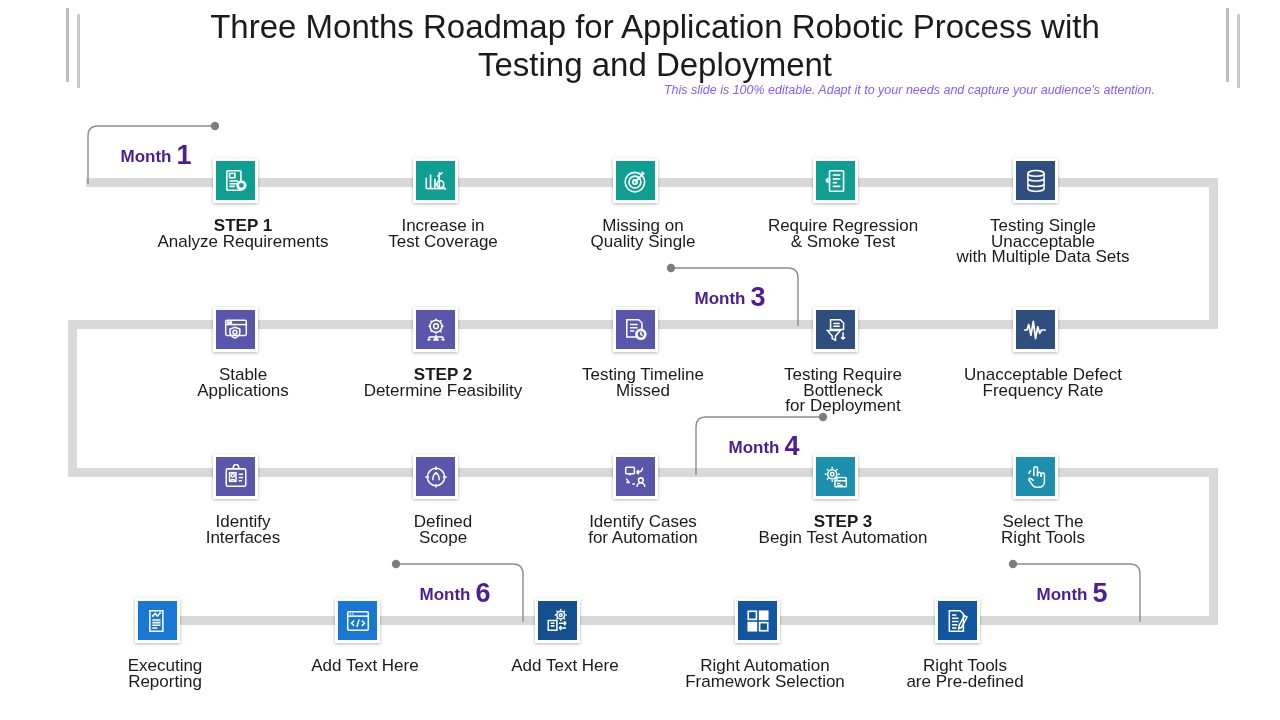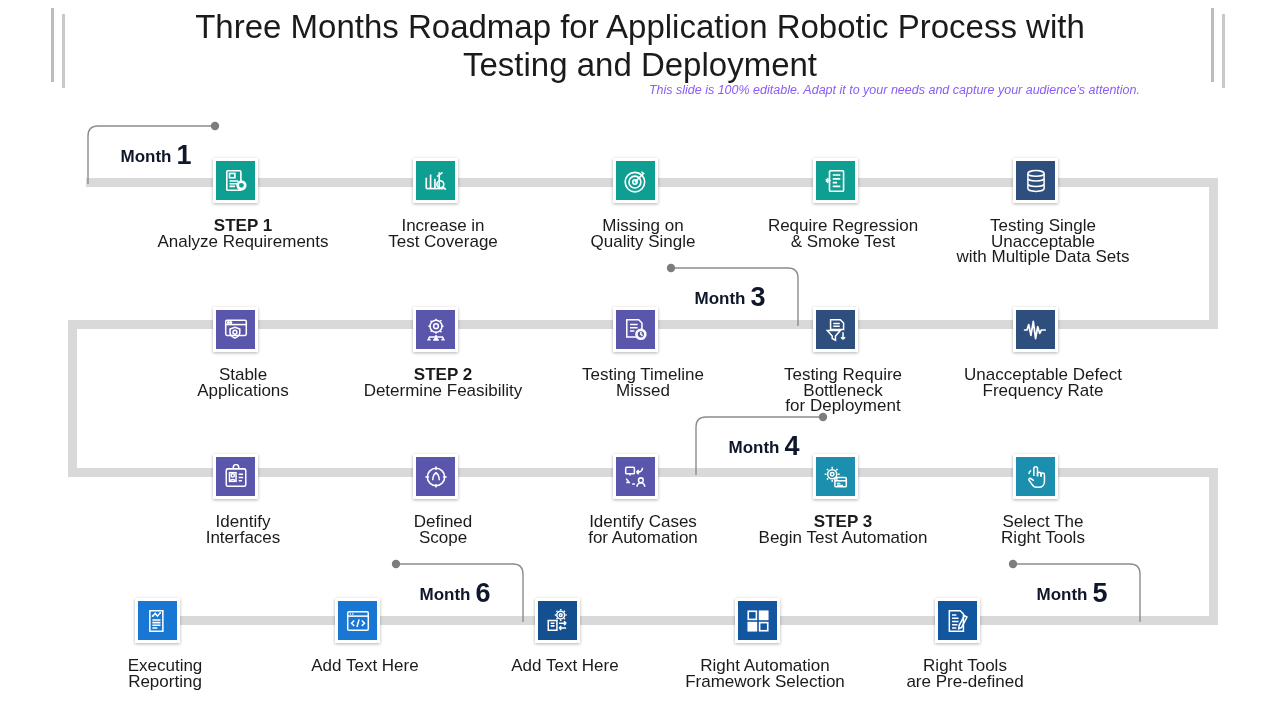--- a/index.html
+++ b/index.html
@@ -4,21 +4,21 @@
 <style>
   html,body{margin:0;padding:0;}
   body{
     width:1280px;height:720px;background:#ffffff;
     font-family:"Liberation Sans","DejaVu Sans",sans-serif;
     overflow:hidden;position:relative;
   }
   .slide{position:absolute;inset:0;}
 
   
-  .header{position:absolute;left:0;top:0;width:1132px;height:105px;}
+  .header{position:absolute;left:15px;top:0;width:1132px;height:105px;}
   .title{
     position:absolute;left:140px;top:8px;width:1000px;
     text-align:center;font-size:33px;line-height:38px;
     color:#1b1b1b;font-weight:400;letter-spacing:0px;
   }
   .subtitle{
     position:absolute;left:140px;top:83px;width:1000px;text-align:right;
     font-size:12.5px;font-style:italic;color:#8b5cf6;
   }
   .barset{position:absolute;top:8px;width:26px;height:82px;}
@@ -31,21 +31,21 @@
   
   .rail{position:absolute;background:#d9d9d9;}
   .rail.h{height:9px;}
   .rail.v{width:9px;}
 
   
   .month{position:absolute;width:140px;height:64px;}
   .month svg{position:absolute;left:0;top:0;overflow:visible;}
   .month .mlabel{
     position:absolute;left:0;top:20px;width:140px;text-align:center;
-    font-size:17px;font-weight:bold;color:#0f172a;white-space:nowrap;
+    font-size:17px;font-weight:bold;color:#4c1d95;white-space:nowrap;
   }
   .month .mlabel .num{font-size:27px;font-weight:bold;margin-left:5px;vertical-align:-2px;}
 
   
   .node{position:absolute;width:200px;}
   .tile{
     position:absolute;left:70px;top:0;width:45px;height:45px;
     box-sizing:border-box;border:3px solid #ffffff;
     box-shadow:0 1px 3px rgba(0,0,0,.30);
     display:flex;align-items:center;justify-content:center;

